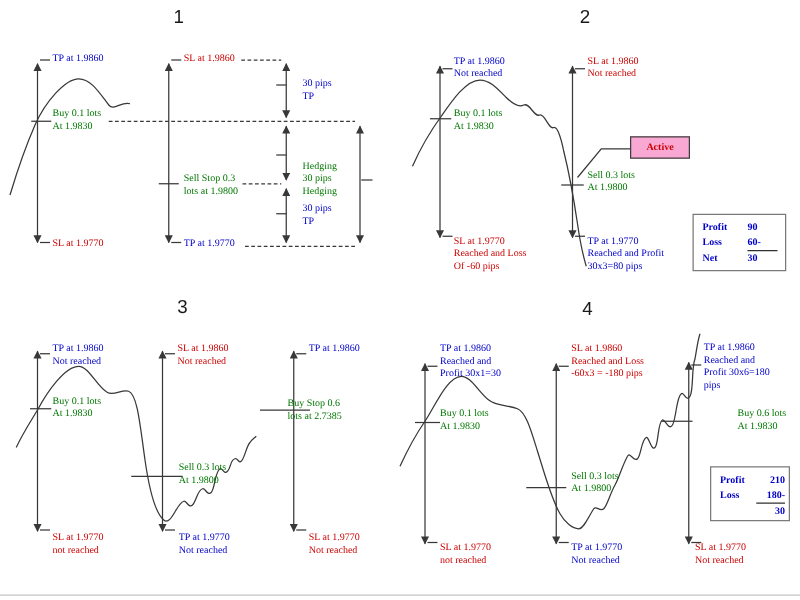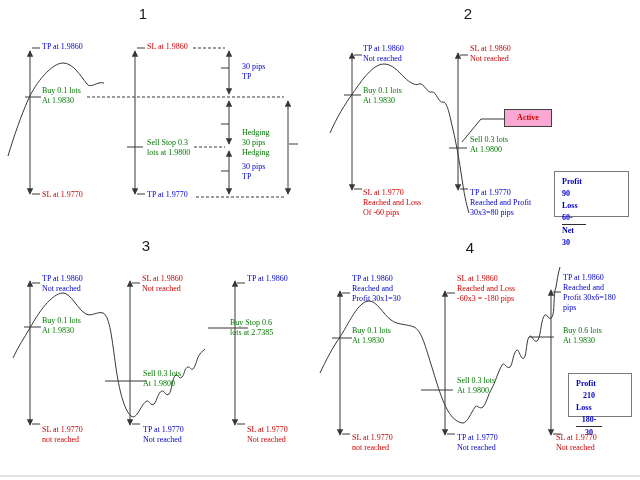--- a/index.html
+++ b/index.html
@@ -8,25 +8,25 @@
   .layer{position:absolute;left:0;top:0;}
   .lbl{position:absolute;font-weight:normal;font-size:8px;line-height:10px;white-space:nowrap;}
   .lbl span{display:block;}
   .blue{color:#0000C8;} .red{color:#CC0000;} .green{color:#007800;}
   .pnum{position:absolute;width:20px;text-align:center;color:#1a1a1a;
         font-family:"Liberation Sans",sans-serif;font-size:15px;}
   .callout{position:absolute;border:1px solid #404040;background:#f9a8d4;text-align:center;
            font-weight:bold;font-size:8px;color:#CC0000;}
   .sumbox{position:absolute;border:1px solid #7a7a7a;background:#fff;color:#0000C8;
           font-weight:bold;font-size:8px;line-height:12px;padding:4px 3px 2px 7px;}
-  .sumrow{display:flex;flex-direction:column;}
+  .sumrow{display:flex;}
   .sumrow .sl{width:36px;display:block;}
   .sumrow .sv{width:24px;display:block;}
   .sum4 .sl{width:32px;}
-  .sum4 .sv{width:26px;text-align:center;}
+  .sum4 .sv{width:26px;text-align:right;}
   .uline{border-bottom:1px solid #303030;}
 </style>
 </head>
 <body>
 
 <div class="stage">
 
   <svg class="layer" width="640" height="480" viewBox="0 0 640 480">
     <defs>
       <marker id="ah" viewBox="0 0 10 10" refX="9" refY="5" markerWidth="6.5" markerHeight="6.5" orient="auto-start-reverse">
@@ -268,21 +268,21 @@
   <div class="lbl blue" style="left:457px;top:433px">
       <span>TP at 1.9770</span>
       <span>Not reached</span>
     </div>
   <div class="lbl blue" style="left:563px;top:273px">
       <span>TP at 1.9860</span>
       <span>Reached and</span>
       <span>Profit 30x6=180</span>
       <span>pips</span>
     </div>
-  <div class="lbl green" style="left:563px;top:326px">
+  <div class="lbl green" style="left:590px;top:326px">
       <span>Buy 0.6 lots</span>
       <span>At 1.9830</span>
     </div>
   <div class="sumbox sum4" style="left:568px;top:373px;width:52px;height:36px">
     <div class="sumrow">
         <span class="sl">Profit</span>
         <span class="sv">210</span>
       </div>
     <div class="sumrow">
         <span class="sl">Loss</span>

